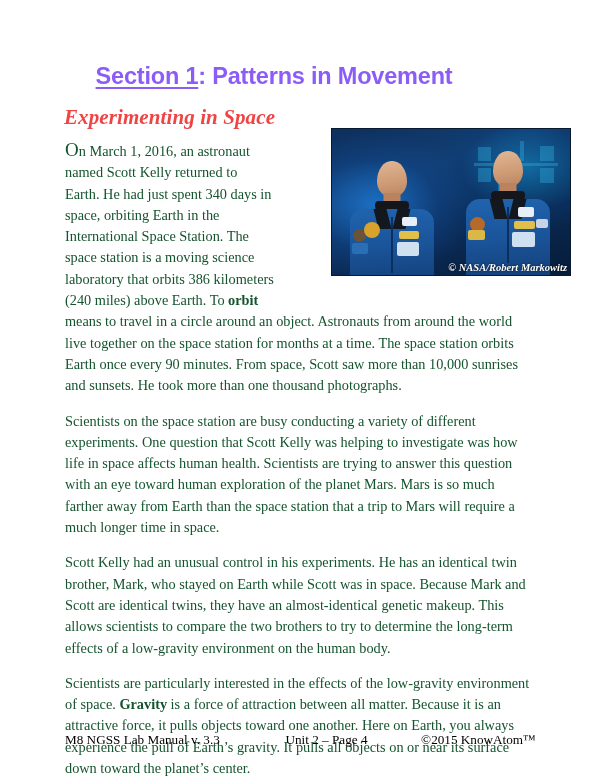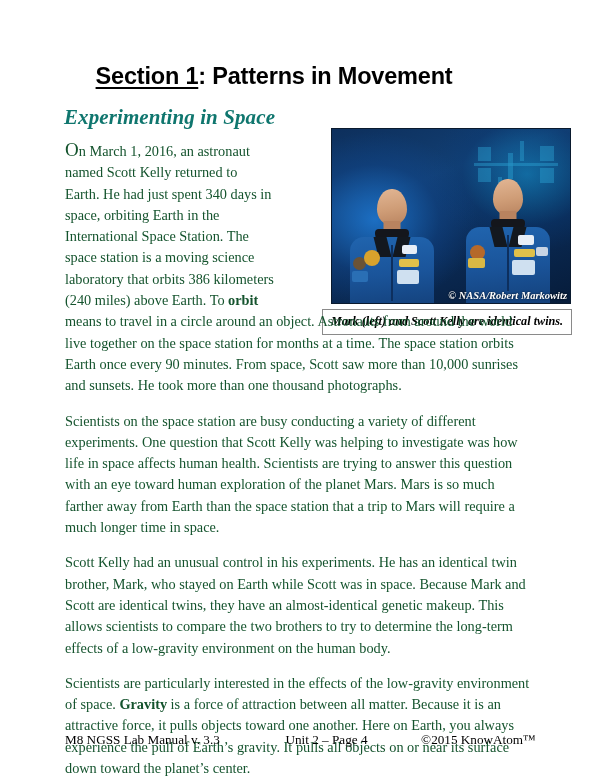--- a/index.html
+++ b/index.html
@@ -28,53 +28,53 @@
   .section-title {
     position: absolute;
     left: 0;
     top: 63px;
     width: 548px;
     text-align: center;
     font-family: "Liberation Sans", sans-serif;
     font-weight: bold;
     font-size: 23.5px;
     letter-spacing: -0.2px;
-    color: #000000;
+    color: #8b5cf6;
     white-space: nowrap;
   }
   .section-title .underlined {
     text-decoration: underline;
     text-decoration-thickness: 2.4px;
     text-underline-offset: 3px;
   }
 
   
   .sub-heading {
     position: absolute;
     left: 64px;
     top: 105px;
     font-family: "Liberation Serif", serif;
     font-style: italic;
     font-weight: bold;
     font-size: 21px;
-    color: #0f766e;
+    color: #ef4444;
     letter-spacing: 0.1px;
   }
 
   
   .figure {
     position: absolute;
     left: 322px;
     top: 128px;
     width: 250px;
   }
   .photo {
     position: relative;
     width: 240px;
-    height: 176px;
+    height: 148px;
     margin-left: 9px;
     overflow: hidden;
     background: #06203f;
     border: 1px solid #0a1a2e;
     box-sizing: border-box;
     padding-left: 21px;
   }
   .photo-bg {
     position: absolute;
     inset: 0;
@@ -291,21 +291,20 @@
           <div class="patch" style="left:52px; top:8px;  width:16px; height:10px; background:#e7eef7;"></div>
           <div class="patch" style="left:48px; top:22px; width:21px; height:8px;  background:#e0c04a;"></div>
           <div class="patch" style="left:46px; top:33px; width:23px; height:15px; background:#cfe0f0;"></div>
           <div class="patch" style="right:2px; top:20px; width:12px; height:9px;  background:#c8d4e4;"></div>
         </div>
       </div>
 
       <div class="photo-credit">© NASA/Robert Markowitz</div>
     </div>
 
-    <div class="caption-box">Mark (left) and Scott Kelly are identical twins.</div>
   </div>
 
   <div class="body-col">
     <div class="float-spacer"></div>
 
     <p><span class="dropcap">O</span><span>n March 1, 2016, an astronaut named Scott Kelly returned to Earth. He had just spent 340 days in space, orbiting Earth in the International Space Station. The space station is a moving science laboratory that orbits 386 kilometers (240 miles) above Earth. To </span><span class="term">orbit</span><span> means to travel in a circle around an object. Astronauts from around the world live together on the space station for months at a time. The space station orbits Earth once every 90 minutes. From space, Scott saw more than 10,000 sunrises and sunsets. He took more than one thousand photographs.</span></p>
 
     <p>Scientists on the space station are busy conducting a variety of different experiments. One question that Scott Kelly was helping to investigate was how life in space affects human health. Scientists are trying to answer this question with an eye toward human exploration of the planet Mars. Mars is so much farther away from Earth than the space station that a trip to Mars will require a much longer time in space.</p>
 
     <p>Scott Kelly had an unusual control in his experiments. He has an identical twin brother, Mark, who stayed on Earth while Scott was in space. Because Mark and Scott are identical twins, they have an almost-identical genetic makeup. This allows scientists to compare the two brothers to try to determine the long-term effects of a low-gravity environment on the human body.</p>

